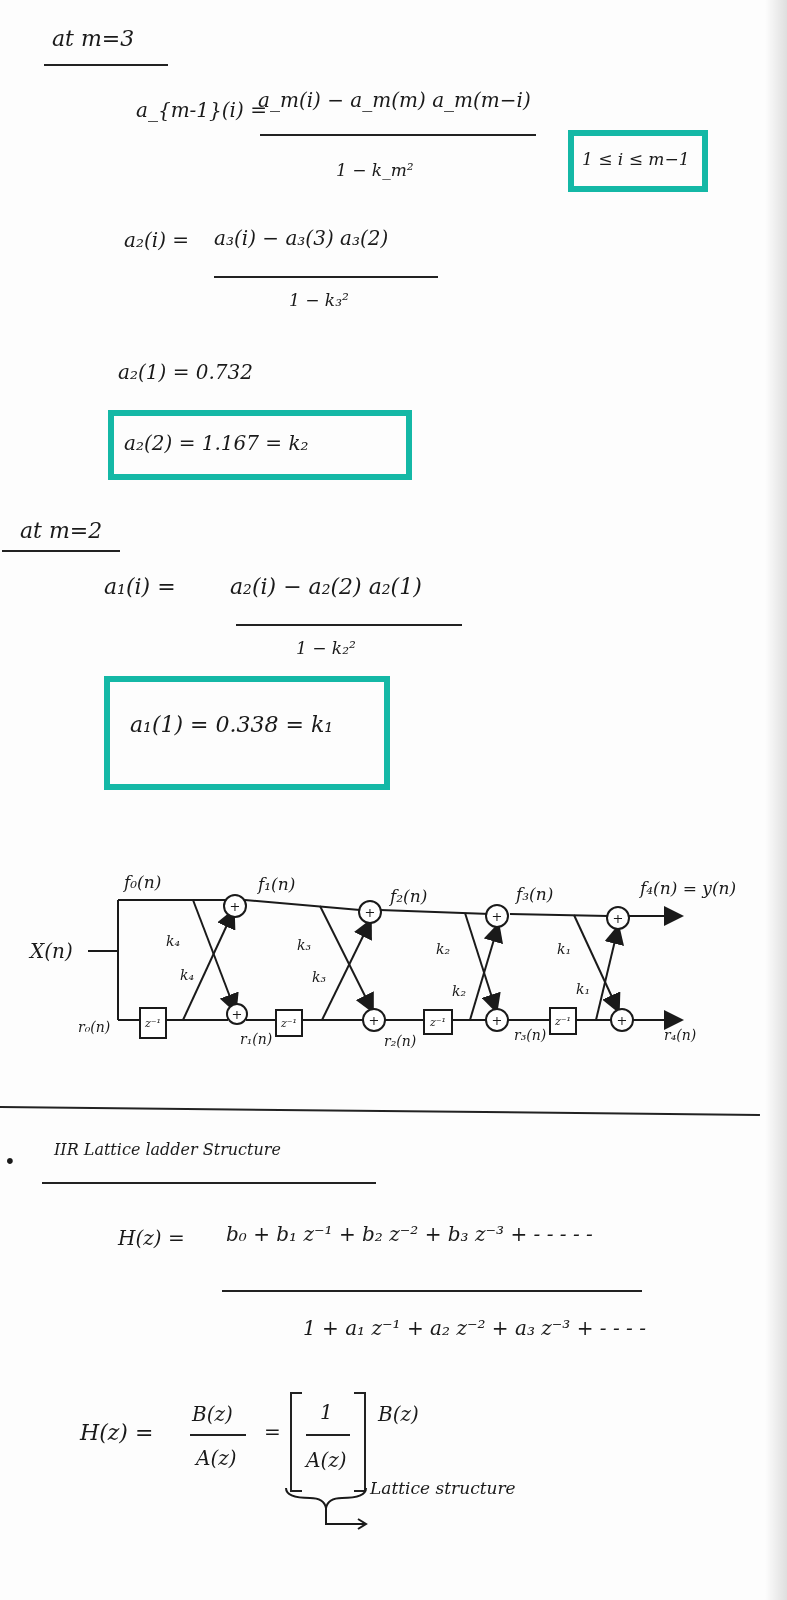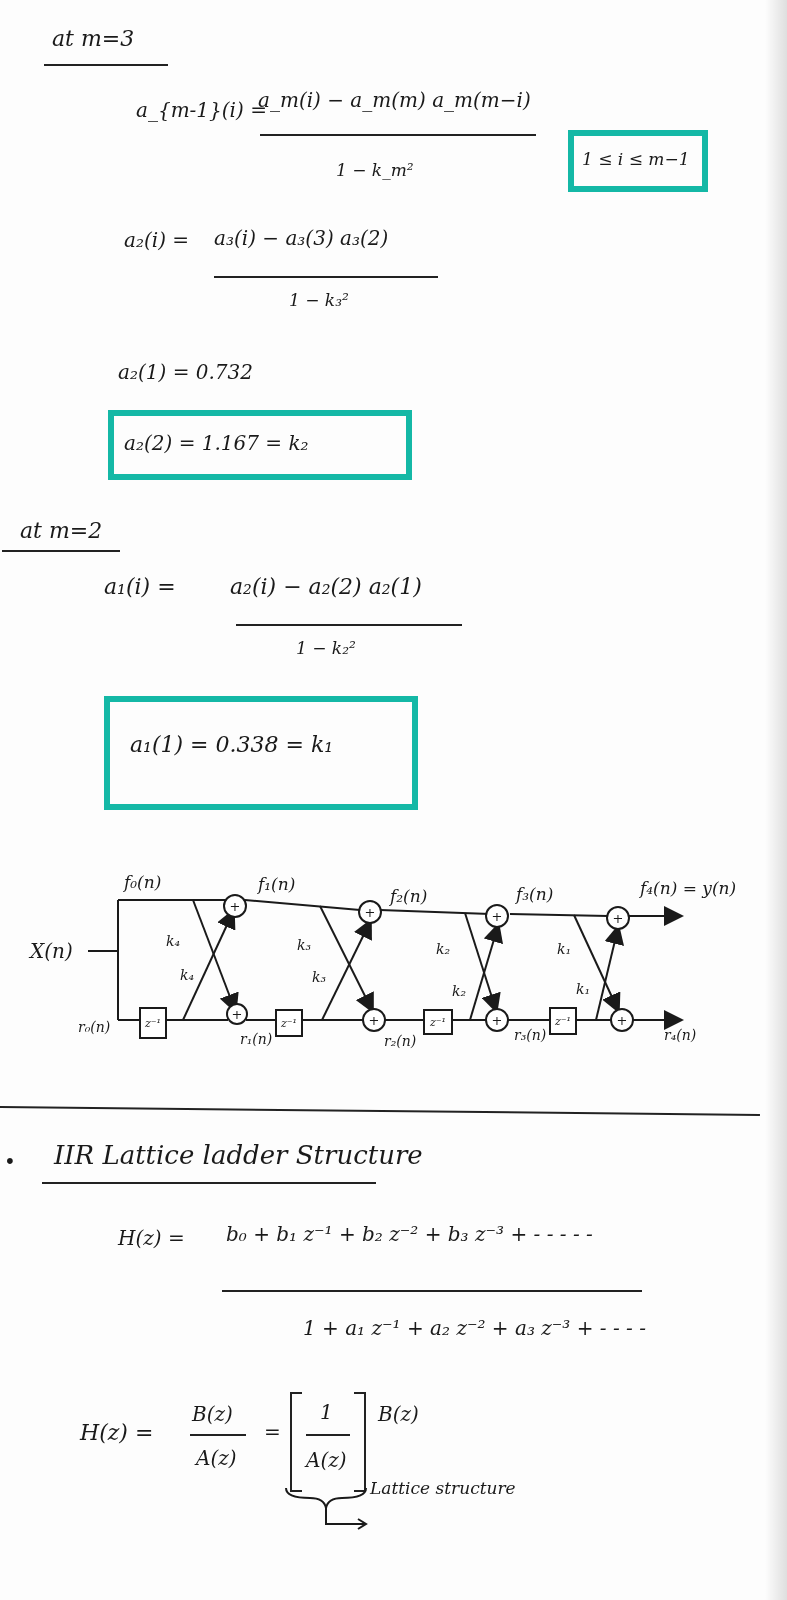--- a/index.html
+++ b/index.html
@@ -39,21 +39,21 @@
 </div>
 
 <div class="hw" style="left:20px;top:518px;font-size:22px;">at m=2</div>
 <div class="line" style="left:2px;top:550px;width:118px;"></div>
 
 <div class="hw" style="left:104px;top:574px;font-size:22px;">a₁(i) =</div>
 <div class="hw" style="left:230px;top:574px;font-size:22px;text-align:right;">a₂(i) − a₂(2) a₂(1)</div>
 <div class="line" style="left:236px;top:624px;width:226px;"></div>
 <div class="hw small" style="left:296px;top:638px;">1 − k₂²</div>
 
-<div class="box" style="left:104px;top:696px;width:274px;height:102px;padding-left:28px;">
+<div class="box" style="left:104px;top:676px;width:274px;height:102px;">
   <div class="hw" style="left:20px;top:30px;font-size:22px;">a₁(1) =  0.338 = k₁</div>
 </div>
 
 <svg style="position:absolute;left:0;top:860px;" width="787" height="220" viewBox="0 0 787 220">
   <defs>
     <marker id="ar" markerWidth="10" markerHeight="10" refX="8" refY="5" orient="auto">
       <path d="M0,0 L10,5 L0,10 z" fill="#1a1a1a"></path>
     </marker>
   </defs>
   <g stroke="#1a1a1a" stroke-width="2" fill="none">
@@ -141,21 +141,21 @@
     <text x="180" y="120">k₄</text>
       <text x="312" y="122">k₃</text>
       <text x="452" y="136">k₂</text>
       <text x="576" y="134">k₁</text>
   </g>
 </svg>
 
 <div class="line" style="left:0px;top:1106px;width:760px;transform:rotate(0.6deg);transform-origin:left;"></div>
 
 <div class="hw" style="left:4px;top:1150px;">•</div>
-<div class="hw" style="left:54px;top:1140px;font-size:26px;">IIR Lattice ladder Structure</div>
+<div class="hw" style="left:54px;top:1140px;font-size:16px;">IIR Lattice ladder Structure</div>
 <div class="line" style="left:42px;top:1182px;width:334px;"></div>
 
 <div class="hw" style="left:118px;top:1226px;">H(z) =</div>
 <div class="hw" style="left:226px;top:1222px;">b₀ + b₁ z⁻¹ + b₂ z⁻² + b₃ z⁻³ + - - - - -</div>
 <div class="line" style="left:222px;top:1290px;width:420px;"></div>
 <div class="hw" style="left:272px;top:1316px;margin-left:31px;">1 + a₁ z⁻¹ + a₂ z⁻² + a₃ z⁻³ + - - - -</div>
 
 <div class="hw" style="left:80px;top:1420px;font-size:22px;">H(z) =</div>
 <div class="hw" style="left:192px;top:1402px;">B(z)</div>
 <div class="line" style="left:190px;top:1434px;width:56px;"></div>

